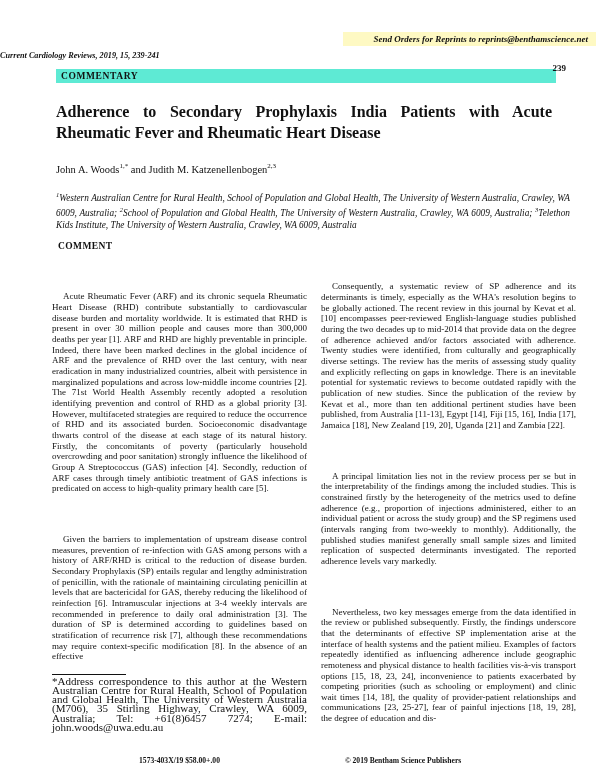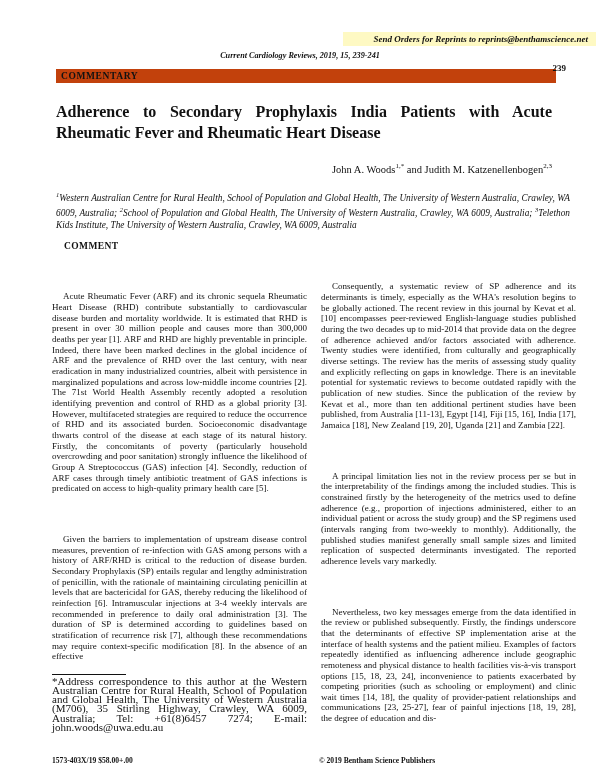--- a/index.html
+++ b/index.html
@@ -16,62 +16,62 @@
   
   .reprint-row{margin-top:32px;display:flex;justify-content:flex-end;padding-right:4px;}
   .reprint-band{
     background:#fef9c3;
     font-weight:bold;font-style:italic;
     font-size:9px;line-height:12px;
     padding:1px 8px 1px 30px;
   }
   .journal-row{position:relative;margin-top:4px;height:12px;}
   .journal-line{
-    position:absolute;left:0;right:0;text-align:center;
+    position:absolute;left:0;right:0;text-align:left;
     font-weight:bold;font-style:italic;font-size:8.2px;line-height:12px;
   }
   .page-number{
     position:absolute;right:34px;top:12px;
     font-weight:bold;font-size:9px;line-height:12px;
   }
   .banner{
     margin:7px 44px 0 56px;
-    background:#c2410c;
+    background:#5eead4;
     font-weight:bold;font-size:9.5px;letter-spacing:0.6px;
     padding:2px 0 2px 5px;
   }
 
   
   .title{
     margin:18px 48px 0 56px;
     font-size:16px;line-height:21px;font-weight:bold;
     text-align:justify;
   }
   .authors{
     margin:17px 48px 0 56px;
-    font-size:10.5px;line-height:13px;text-align:right;
+    font-size:10.5px;line-height:13px;
   }
   .authors sup{font-size:7px;}
   .affiliations{
     margin:13px 30px 0 56px;
     font-style:italic;
     font-size:9.3px;line-height:11.6px;
     text-align:justify;
   }
   .affiliations sup{font-size:6.5px;font-style:italic;}
 
   
   .columns{
     display:flex;
     margin:10px 24px 0 52px;
     gap:14px;
   }
   .col{flex:1 1 0;min-width:0;}
   .comment-heading{
-    margin:0 0 7px 12px;
+    margin:0 0 7px 6px;
     font-size:9.5px;font-weight:bold;letter-spacing:0.4px;
   }
   p.body{
     margin:0 0 4px 0;
     font-size:9px;line-height:10.65px;
     text-align:justify;
   }
   p.body.indent{text-indent:11px;margin-top:40px;}
   .footnote-rule{
     width:74px;border-top:1px solid #111;
@@ -82,22 +82,22 @@
     font-size:11px;line-height:9.2px;
     text-align:justify;
   }
 
   
   .footer{
     position:absolute;left:52px;right:24px;bottom:42px;
     display:flex;
     font-weight:bold;font-size:7.6px;line-height:10px;
   }
-  .footer .issn{width:255px;text-align:left;}
-  .footer .copy{margin-left:12px;}
+  .footer .issn{width:255px;text-align:center;}
+  .footer .copy{margin-left:38px;}
 </style>
 </head>
 <body>
 
 <div class="page">
 
   <div class="reprint-row">
     <span class="reprint-band">Send Orders for Reprints to reprints@benthamscience.net</span>
   </div>
 

